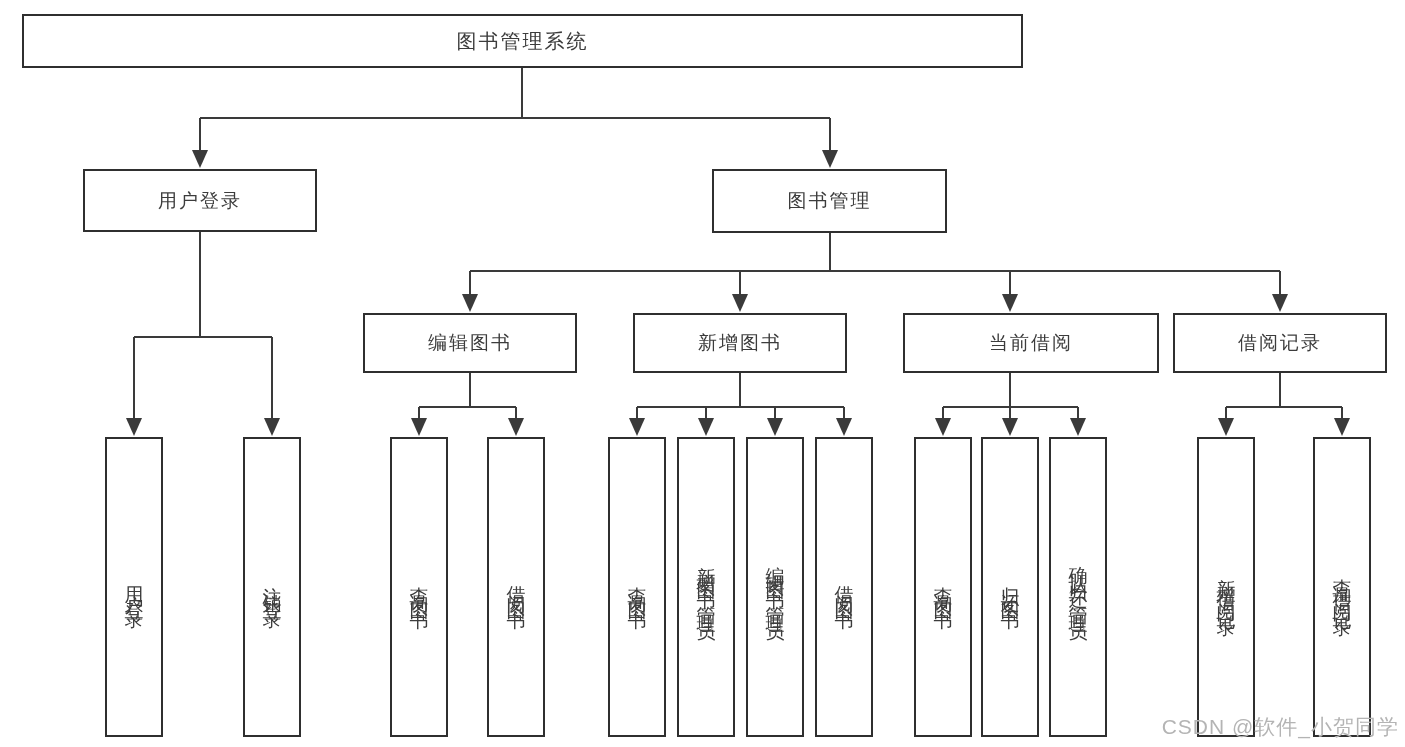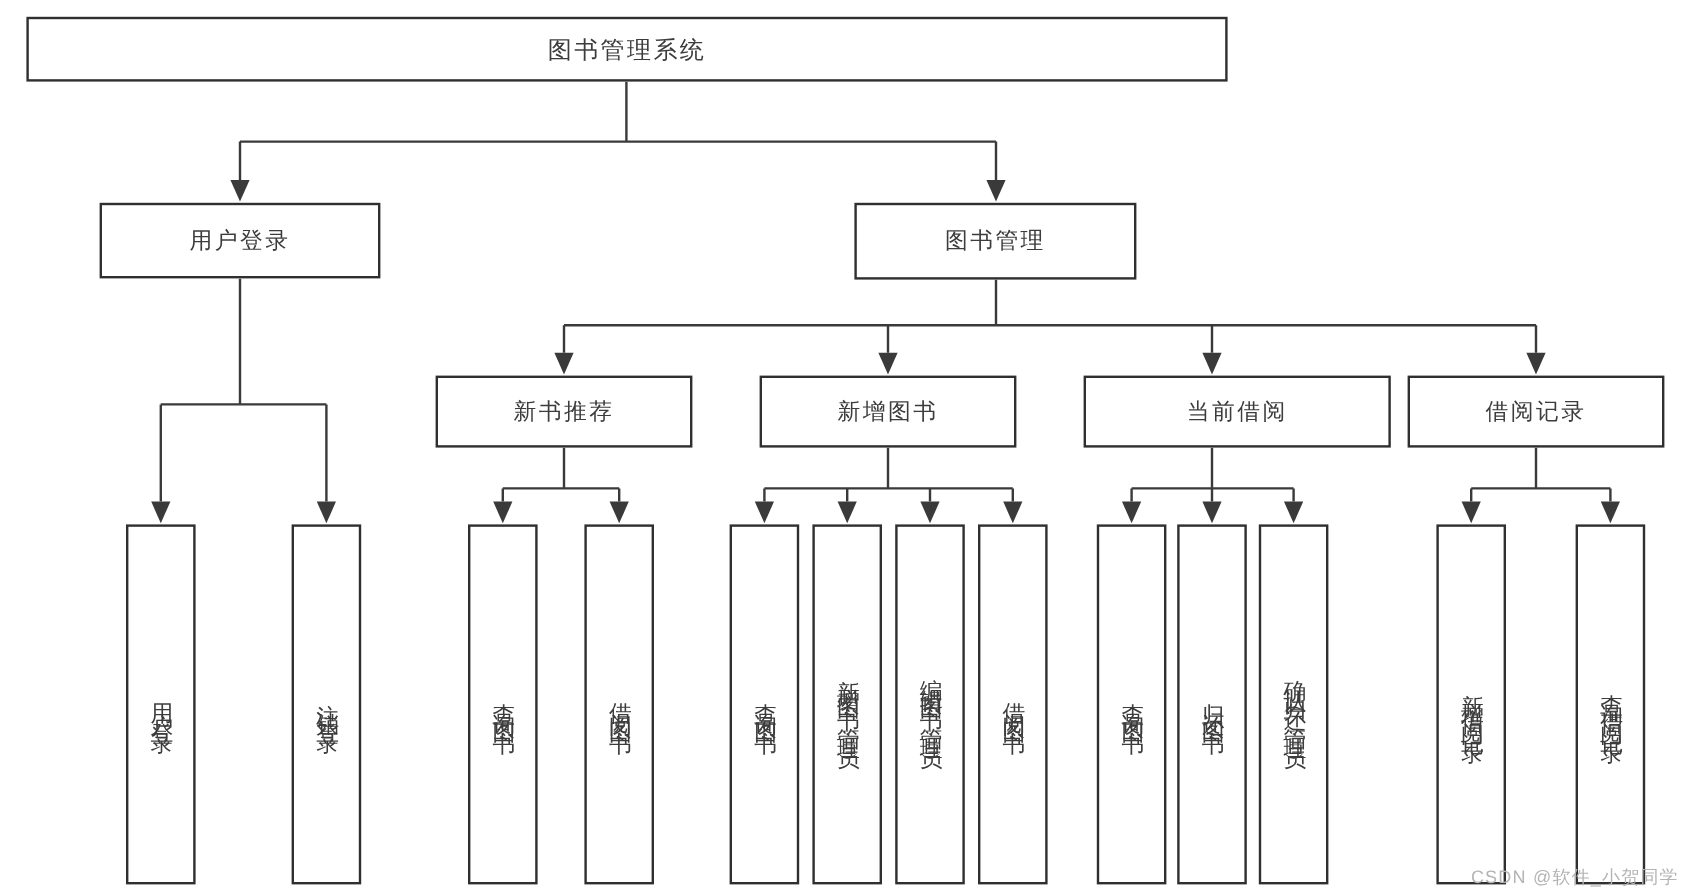--- a/index.html
+++ b/index.html
@@ -53,21 +53,21 @@
   .f-u0{left:105px}.f-u1{left:243px}
   .f-n0{left:390px}.f-n1{left:487px}
   .f-b0{left:608px}.f-b1{left:677px}.f-b2{left:746px}.f-b3{left:815px}
   .f-c0{left:914px}.f-c1{left:981px}.f-c2{left:1049px}
   .f-r0{left:1197px}.f-r1{left:1313px}
 
   .watermark{
     position:absolute;
     right:6px;bottom:6px;
     color:var(--watermark);
-    font-size:15px;
+    font-size:21px;
     letter-spacing:1px;
     z-index:3;
   }
 </style>
 </head>
 <body>
 
 <div class="canvas">
 
   <svg class="wires" width="1405" height="747" viewBox="0 0 1405 747" aria-hidden="true">
@@ -104,21 +104,21 @@
     <path d="M1280 373 V407 M1226 407 H1342 M1226 407 V418 M1342 407 V418"></path>
     <path class="arrowhead" d="M1218 418 L1234 418 L1226 436 Z"></path>
     <path class="arrowhead" d="M1334 418 L1350 418 L1342 436 Z"></path>
   </svg>
 
   <div class="node b-root">图书管理系统</div>
 
   <div class="node b-user">用户登录</div>
   <div class="node b-mgmt">图书管理</div>
 
-  <div class="node b-l3-1">新书推荐</div>
+  <div class="node b-l3-1">编辑图书</div>
   <div class="node b-l3-2">新增图书</div>
   <div class="node b-l3-3">当前借阅</div>
   <div class="node b-l3-4">借阅记录</div>
 
   <div class="node leaf f-u0">用户登录</div>
   <div class="node leaf f-u1">注销登录</div>
 
   <div class="node leaf f-n0">查询图书</div>
   <div class="node leaf f-n1">借阅图书</div>
 

